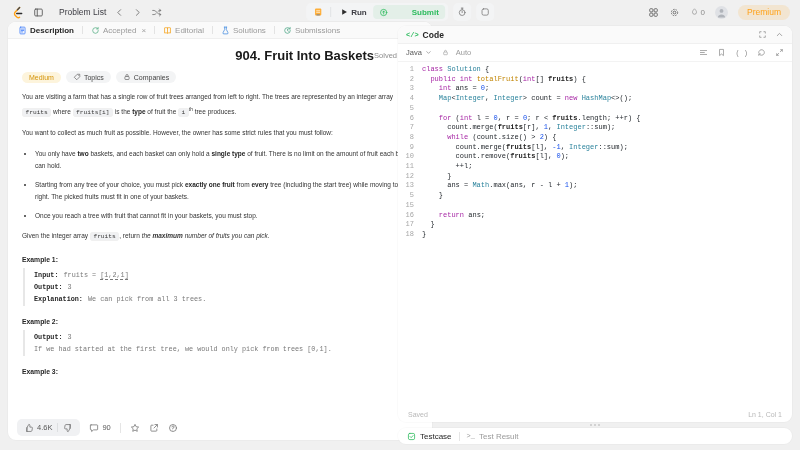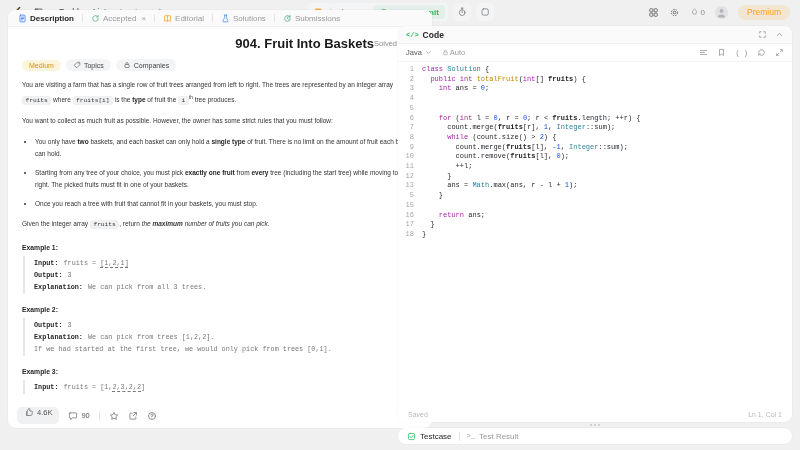--- a/index.html
+++ b/index.html
@@ -20,21 +20,21 @@
   .run-label { font-size:8px; font-weight:600; color:#3c3c43; }
   .submit-btn { background:rgba(44,187,93,0.08); border-radius:4px; height:14px;gap:24px; }
   .submit-label { font-size:8px; font-weight:600; color:#2cbb5d; }
   .sq-btn { width:18px; height:18px; background:#f3f4f5; border-radius:5px; display:flex; align-items:center; justify-content:center; color:#595959; cursor:pointer; }
   .tb-right { margin-left:auto; display:flex; align-items:center; gap:10px; }
   .streak { display:flex; align-items:center; gap:2px; font-size:8px; color:#8c8c8c; }
   .avatar { width:13px; height:13px; border-radius:50%; background:#dfe1e5; display:flex; align-items:flex-end; justify-content:center; overflow:hidden; }
   .premium-pill { background:rgba(255,161,22,0.14); color:#ffa116; font-size:8.5px; font-weight:500; padding:2.5px 9px; border-radius:9px; cursor:pointer; }
 
   
-  .left-panel { position:absolute; left:8px; top:10px; width:424px; height:418px; background:#fff; border-radius:8px; display:flex; flex-direction:column; overflow:hidden; box-shadow:0 0 0 1px rgba(0,0,0,0.02); }
+  .left-panel { position:absolute; left:8px; top:22px; width:424px; height:418px; background:#fff; border-radius:8px; display:flex; flex-direction:column; overflow:hidden; box-shadow:0 0 0 1px rgba(0,0,0,0.02); }
   .tabbar { height:17px; flex:0 0 17px; background:#fafafa; border-bottom:1px solid #efefef; display:flex; align-items:center; padding:0 8px; }
   .tab { display:flex; align-items:center; gap:3px; font-size:8px; color:#9a9a9a; padding:0 2px; cursor:pointer; white-space:nowrap; }
   .tab.active { color:#262626; font-weight:700; }
   .tab .close-x { font-size:8px; color:#a0a0a0; margin-left:2px; }
   .tab-sep { width:1px; height:8px; background:#e3e3e3; margin:0 6px; }
 
   .content { flex:1; padding:9px 14px 0 14px; position:relative; overflow:hidden; }
   .title-row { display:flex; align-items:center; justify-content:flex-end; }
   .p-title { font-size:13px; font-weight:700; color:#1a1a1a; }
   .solved { display:flex; align-items:center; gap:3px; font-size:7.5px; color:#8c8c8c; margin-right:8px; }
@@ -54,35 +54,35 @@
   sup { font-size:4.8px; }
 
   .ex-label { font-size:6.8px; font-weight:700; margin-top:12px; color:#262626; }
   .ex-pre { border-left:2px solid #e7e7e7; margin:5px 0 0 1px; padding:1px 0 1px 9px; font-family:"Liberation Mono", monospace; font-size:6.8px; line-height:12px; color:#787878; }
   .ex-pre .lab { font-weight:700; color:#262626; margin-right:5px; }
 
   .scroll-thumb { position:absolute; right:2px; top:28px; width:5px; height:24px; border-radius:3px; background:#d8d8d8; }
   .scroll-down-arrow { position:absolute; right:3px; bottom:3px; width:0; height:0; border-left:3.5px solid transparent; border-right:3.5px solid transparent; border-top:4.5px solid #a8a8a8; }
 
   .votebar { flex:0 0 25px; display:flex; align-items:center; padding:0 9px; gap:9px; color:#6d6d6d; }
-  .vote-group { display:flex; align-items:center; background:#f0f1f3; border-radius:5px; height:17px; padding:0 7px; gap:5px;flex-direction:column; }
+  .vote-group { display:flex; align-items:center; background:#f0f1f3; border-radius:5px; height:17px; padding:0 7px; gap:5px; }
   .vote-group .vsep { width:1px; height:9px; background:#dddfe1; }
   .vcount { font-size:7.5px; color:#595959; }
   .vitem { display:flex; align-items:center; gap:3px; cursor:pointer; }
   .vbar-sep { width:1px; height:10px; background:#e5e5e5; }
 
   
   .code-panel { position:absolute; left:398px; top:26px; width:394px; height:396px; background:#fff; border-radius:8px; display:flex; flex-direction:column; overflow:hidden; box-shadow:0 0 0 1px rgba(0,0,0,0.02); }
   .cp-head { height:18px; flex:0 0 18px; background:#fafafa; display:flex; align-items:center; padding:0 8px; border-bottom:1px solid #f0f0f0; }
   .cp-title { display:flex; align-items:center; gap:4px; font-size:8.5px; font-weight:700; color:#262626; }
   .code-glyph { font-family:"Liberation Mono", monospace; font-size:7px; font-weight:700; color:#2cbb5d; }
   .cp-head-right { margin-left:auto; display:flex; align-items:center; gap:8px; color:#8c8c8c; }
   .cp-toolbar { height:18px; flex:0 0 18px; display:flex; align-items:center; padding:0 8px; border-bottom:1px solid #f3f3f3; }
   .lang-sel { display:flex; align-items:center; gap:3px; font-size:7.5px; color:#595959; cursor:pointer; }
-  .auto-item { display:flex; align-items:center; gap:1px; font-size:7.5px; color:#9a9a9a; margin-left:10px; cursor:pointer; }
+  .auto-item { display:flex; align-items:center; gap:7px; font-size:7.5px; color:#9a9a9a; margin-left:10px; cursor:pointer; }
   .cp-toolbar-right { margin-left:auto; display:flex; align-items:center; gap:9px; color:#8c8c8c; }
   .glyph-icon { font-family:"Liberation Mono", monospace; font-size:7px; color:#8c8c8c; }
 
   .code-area { flex:1; padding-top:3px; font-family:"Liberation Mono", monospace; font-size:7px; line-height:9.7px; overflow:hidden; cursor:text; }
   .code-line { display:flex; }
   .ln { flex:0 0 24px; text-align:right; padding-right:8px; color:#a6a6a6; user-select:none; }
   .lc { white-space:pre; color:#24292e; }
   .tok-kw { color:#a626a4; }
   .tok-ty { color:#2b839c; }
   .tok-fn { color:#c18401; }
@@ -302,29 +302,24 @@
         <div class="ex-label">Example 1:</div>
         <div class="ex-pre">
           <div class="ex-line"><span class="lab">Input:</span><span><span>fruits = </span><span class="seg-u">[1,2,1]</span></span></div>
           <div class="ex-line"><span class="lab">Output:</span><span>3</span></div>
           <div class="ex-line"><span class="lab">Explanation:</span><span>We can pick from all 3 trees.</span></div>
         </div>
 
         <div class="ex-label">Example 2:</div>
         <div class="ex-pre">
           <div class="ex-line"><span class="lab">Output:</span><span>3</span></div>
-          <div class="ex-line"><span class="lab">Explanation:</span><span>We can pick from trees [1,2,2].</span></div>
           <div class="ex-line">If we had started at the first tree, we would only pick from trees [0,1].</div>
         </div>
 
         <div class="ex-label">Example 3:</div>
-        <div class="ex-pre">
-          <div class="ex-line"><span class="lab">Input:</span><span><span>fruits = [1,</span><span class="seg-u">2,3,2,2</span><span>]</span></span></div>
-
-        </div>
       </div>
 
       <div class="scroll-thumb"></div>
       <div class="scroll-down-arrow"></div>
     </div>
 
     <div class="votebar">
       <div class="vote-group">
         <span class="vitem">
           <svg width="10" height="10" viewBox="0 0 16 16" fill="none" stroke="#6d6d6d" stroke-width="1.2" stroke-linecap="round" stroke-linejoin="round">
@@ -437,20 +432,21 @@
         <div class="code-line">
           <span class="ln">2</span>
           <span class="lc"><span>  </span><span class="tok-kw">public</span><span> </span><span class="tok-kw">int</span><span> </span><span class="tok-fn">totalFruit</span><span>(</span><span class="tok-kw">int</span><span>[] </span><span class="tok-pr">fruits</span><span>) {</span></span>
         </div>
         <div class="code-line">
           <span class="ln">3</span>
           <span class="lc"><span>    </span><span class="tok-kw">int</span><span> ans = </span><span class="tok-num">0</span><span>;</span></span>
         </div>
         <div class="code-line">
           <span class="ln">4</span>
+          <span class="lc"><span>    </span><span class="tok-ty">Map</span><span>&lt;</span><span class="tok-ty">Integer</span><span>, </span><span class="tok-ty">Integer</span><span>&gt; count = </span><span class="tok-kw">new</span><span> </span><span class="tok-ty">HashMap</span><span>&lt;&gt;();</span></span>
         </div>
         <div class="code-line">
           <span class="ln">5</span>
           <span class="lc"></span>
         </div>
         <div class="code-line">
           <span class="ln">6</span>
           <span class="lc"><span>    </span><span class="tok-kw">for</span><span> (</span><span class="tok-kw">int</span><span> l = </span><span class="tok-num">0</span><span>, r = </span><span class="tok-num">0</span><span>; r &lt; </span><span class="tok-pr">fruits</span><span>.length; ++r) {</span></span>
         </div>
         <div class="code-line">

